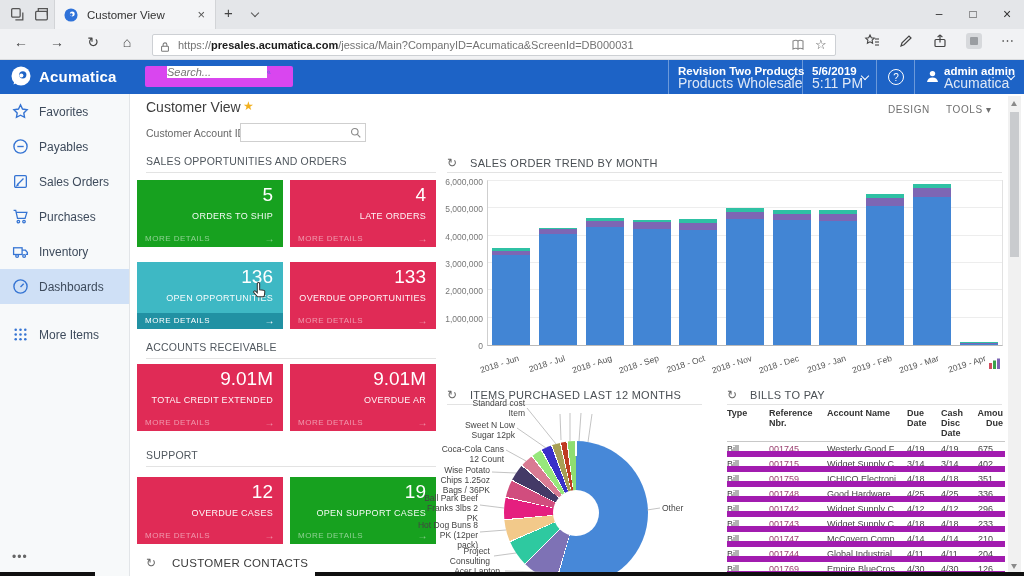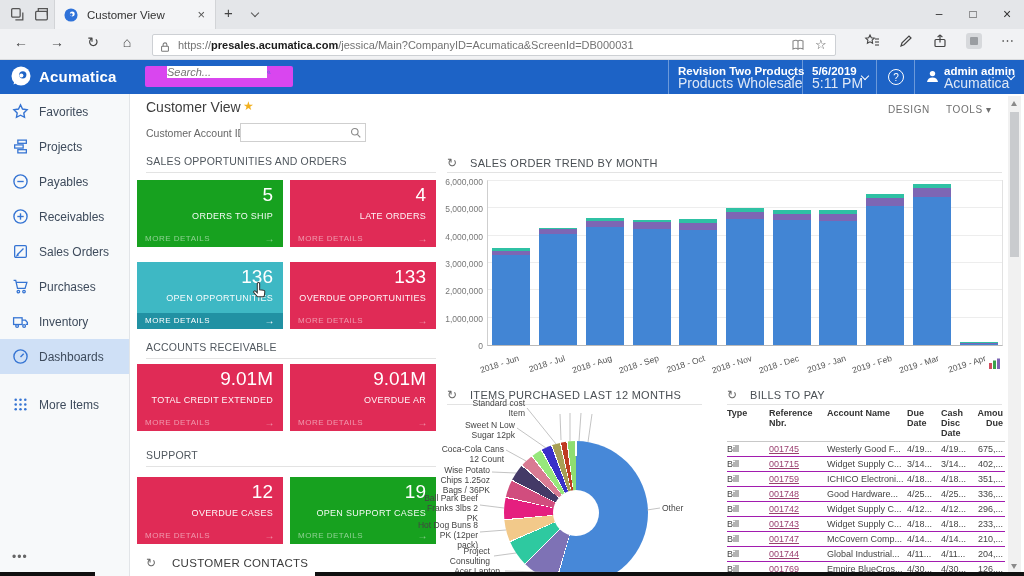--- a/index.html
+++ b/index.html
@@ -97,21 +97,21 @@
   .donut::after { content:""; position:absolute; left:49px; top:49px; width:46px; height:46px; background:#fff; border-radius:50%; }
   .dlab { position:absolute; font-size:8.5px; color:#444; text-align:right; white-space:pre-line; line-height:10px; }
   .dlab.left-align { text-align:left; }
   .leaders { position:absolute; left:400px; top:395px; width:290px; height:181px; pointer-events:none; }
 
   
   .bills { position:absolute; left:727px; top:407px; width:278px; }
   .bgrid { display:grid; grid-template-columns:42px 58px 80px 34px 36px 28px; }
   .bhead { font-size:9px; font-weight:bold; color:#333; border-bottom:1px solid #c8c8c8; padding-bottom:3px; }
   .bhead > div { padding:1px 2px 0 0; line-height:10px; }
-  .brow { font-size:9px; color:#444; border-bottom:1px solid #a21caf; height:15px; line-height:14px; }
+  .brow { font-size:9px; color:#444; border-bottom:6px solid #a21caf; height:15px; line-height:14px; }
   .brow > div { padding-right:2px; white-space:nowrap; overflow:hidden; }
   .bcol-r { text-align:right; }
   .reflink { color:#9a4070; text-decoration:underline; }
 
   
   .pscroll { position:absolute; left:1008px; top:96px; width:13px; height:478px; background:#f1f1f1; }
   .pscroll .thumb { position:absolute; left:2px; top:16px; width:9px; height:145px; background:#c9cbce; }
   .tri-up { position:absolute; left:3px; top:5px; width:0; height:0; border-left:3.5px solid transparent; border-right:3.5px solid transparent; border-bottom:5px solid #8a8a8a; }
   .tri-dn { position:absolute; left:3px; bottom:5px; width:0; height:0; border-left:3.5px solid transparent; border-right:3.5px solid transparent; border-top:5px solid #8a8a8a; }
 
@@ -250,41 +250,25 @@
   </span>
 
   <nav class="sidebar" id="sidebar">
       <div class="side-item">
         <span class="sicon"><svg viewBox="0 0 16 16" fill="none" stroke="#3574d3" stroke-width="1.3">
             <path d="M8 1.8l1.9 3.9 4.3.6-3.1 3 .7 4.2L8 11.5l-3.8 2 .7-4.2-3.1-3 4.3-.6z"></path>
           </svg></span>
         <span class="side-label">Favorites</span>
       </div>
       <div class="side-item">
-        <span class="sicon"><svg viewBox="0 0 16 16" fill="none" stroke="#3574d3" stroke-width="1.2">
-            <rect x="5.5" y="2" width="8" height="3"></rect>
-            <rect x="2.5" y="6.5" width="8" height="3"></rect>
-            <rect x="5.5" y="11" width="8" height="3"></rect>
-          </svg></span>
-        <span class="side-label">Projects</span>
-      </div>
-      <div class="side-item">
         <span class="sicon"><svg viewBox="0 0 16 16" fill="none" stroke="#3574d3" stroke-width="1.3">
             <circle cx="8" cy="8" r="6.2"></circle>
             <line x1="5" y1="8" x2="11" y2="8"></line>
           </svg></span>
         <span class="side-label">Payables</span>
-      </div>
-      <div class="side-item">
-        <span class="sicon"><svg viewBox="0 0 16 16" fill="none" stroke="#3574d3" stroke-width="1.3">
-            <circle cx="8" cy="8" r="6.2"></circle>
-            <line x1="5" y1="8" x2="11" y2="8"></line>
-            <line x1="8" y1="5" x2="8" y2="11"></line>
-          </svg></span>
-        <span class="side-label">Receivables</span>
       </div>
       <div class="side-item">
         <span class="sicon"><svg viewBox="0 0 16 16" fill="none" stroke="#3574d3" stroke-width="1.2">
             <rect x="2.5" y="2.5" width="11" height="11" rx="1"></rect>
             <path d="M5.2 10.8L10.8 5.2"></path>
             <path d="M5.2 10.8l-.5 1 1-.5z"></path>
           </svg></span>
         <span class="side-label">Sales Orders</span>
       </div>
       <div class="side-item">

